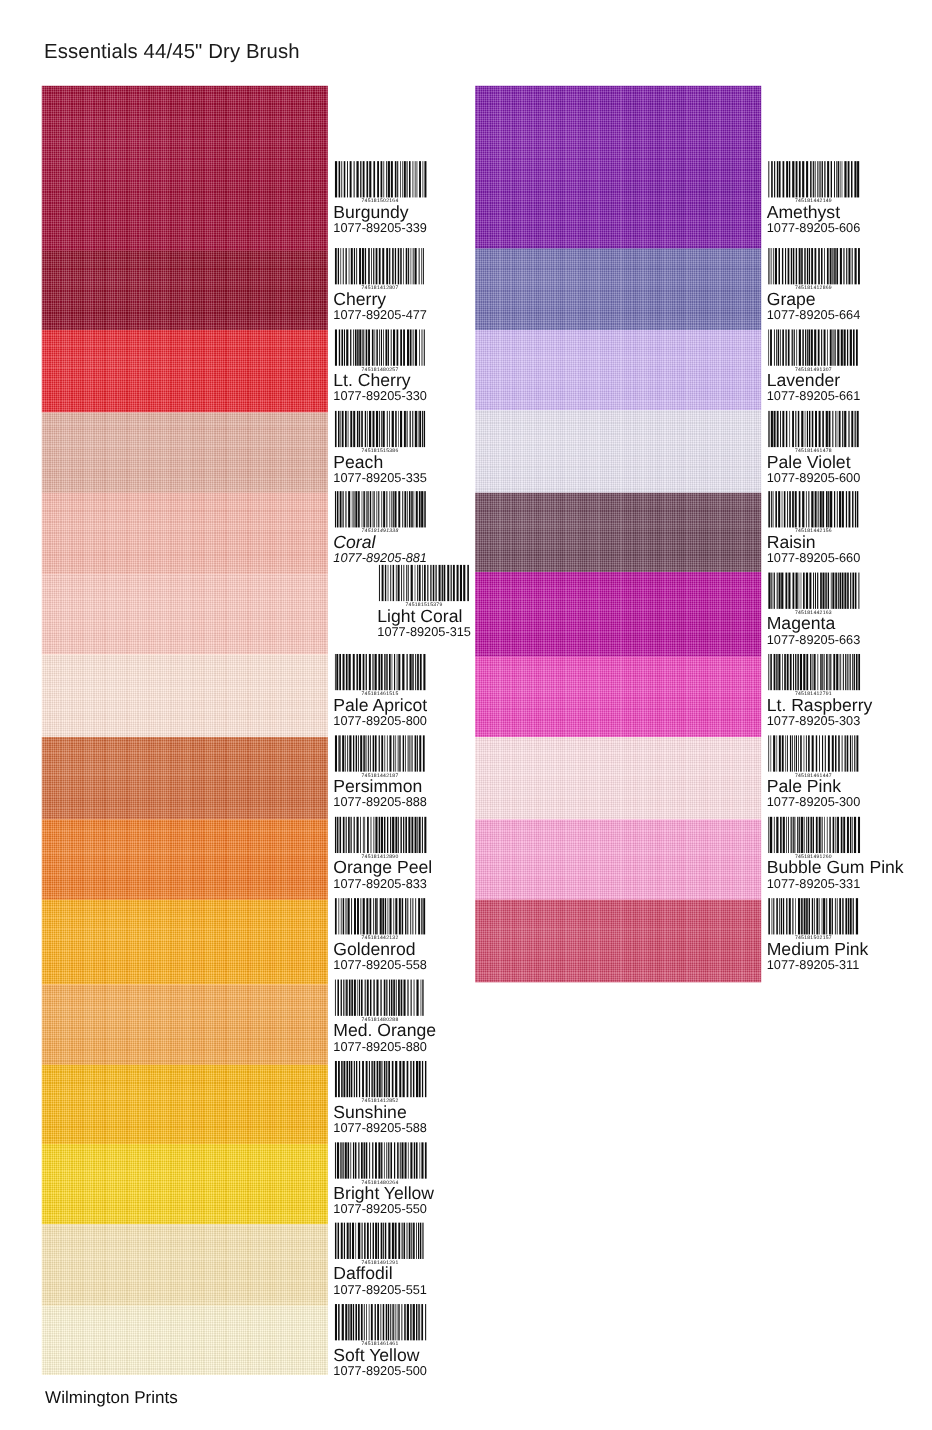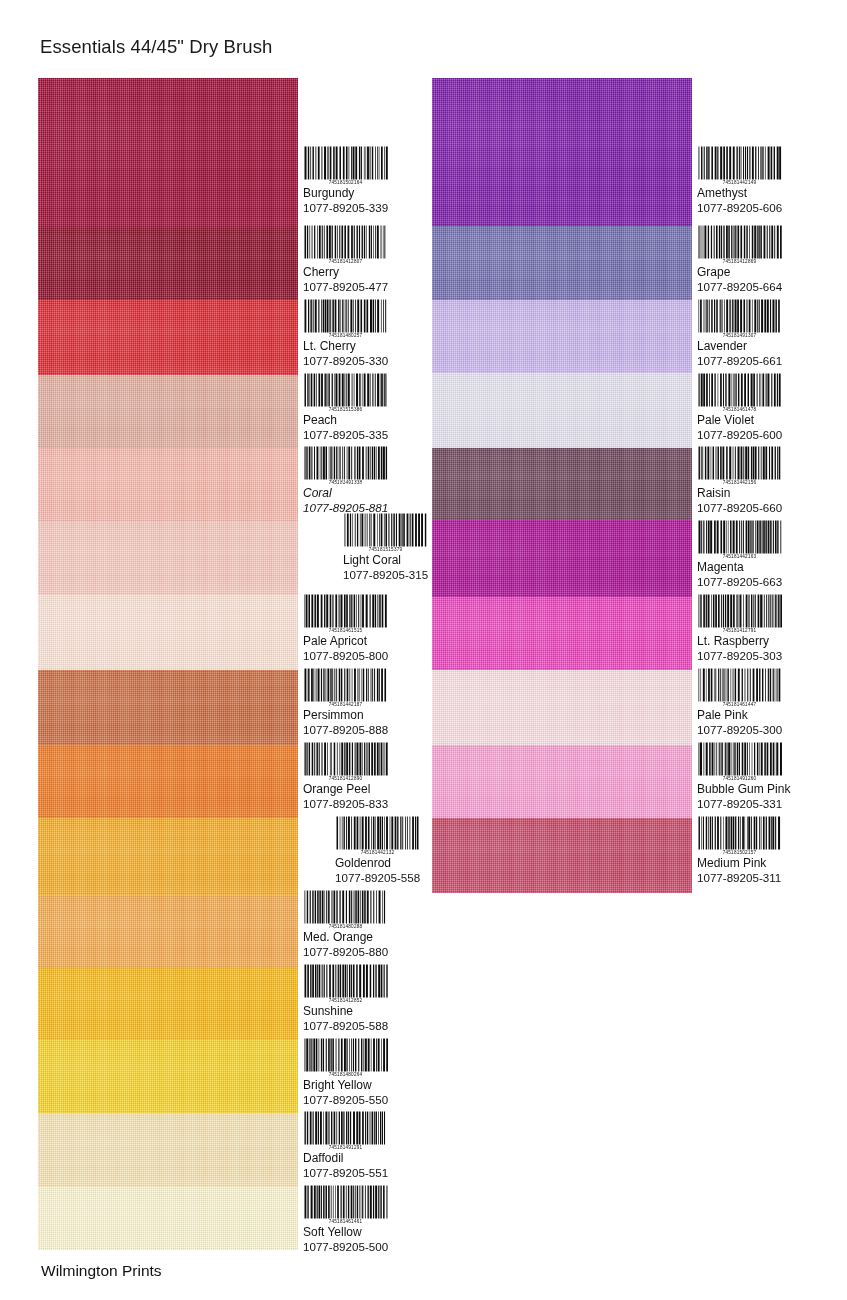--- a/index.html
+++ b/index.html
@@ -89,21 +89,21 @@
     font-family: "Liberation Sans", sans-serif;
     font-size: 4.6px;
     color: #111;
     letter-spacing: 0.25px;
     line-height: 6px;
     margin-top: 0px;
     width: 85px;
     text-align: center;
   }
   .swatch-name {
-    font-size: 12px;
+    font-size: 16px;
     color: #141414;
     line-height: 13.6px;
     margin-top: 1px;
     white-space: nowrap;
   }
   .swatch-sku {
     font-size: 11.6px;
     color: #141414;
     line-height: 13.6px;
     white-space: nowrap;
@@ -514,21 +514,21 @@
           <rect x="73.86" y="0.5" width="1.82" height="33" fill="#0d0d0d"></rect>
           <rect x="76.40" y="0.5" width="0.92" height="33" fill="#0d0d0d"></rect>
           <rect x="77.91" y="0.5" width="1.52" height="33" fill="#0d0d0d"></rect>
           <rect x="80.54" y="0.5" width="0.93" height="33" fill="#0d0d0d"></rect>
           <rect x="82.77" y="0.5" width="1.91" height="33" fill="#0d0d0d"></rect>
         </svg>
         <div class="barcode-digits">745181412890</div>
         <div class="swatch-name">Orange Peel</div>
         <div class="swatch-sku">1077-89205-833</div>
       </div>
-      <div class="label-block" style="top: 738px; margin-left: 32px;">
+      <div class="label-block" style="top: 738px;">
         <svg viewBox="0 0 85 34" class="barcode" preserveAspectRatio="none">
           <rect x="0" y="0" width="85" height="34" fill="#ffffff"></rect>
           <rect x="1.50" y="0.5" width="1.56" height="33" fill="#0d0d0d"></rect>
           <rect x="4.72" y="0.5" width="0.64" height="33" fill="#0d0d0d"></rect>
           <rect x="6.81" y="0.5" width="0.70" height="33" fill="#0d0d0d"></rect>
           <rect x="8.50" y="0.5" width="1.36" height="33" fill="#0d0d0d"></rect>
           <rect x="11.10" y="0.5" width="0.91" height="33" fill="#0d0d0d"></rect>
           <rect x="12.91" y="0.5" width="1.99" height="33" fill="#0d0d0d"></rect>
           <rect x="16.22" y="0.5" width="0.83" height="33" fill="#0d0d0d"></rect>
           <rect x="18.81" y="0.5" width="1.81" height="33" fill="#0d0d0d"></rect>

